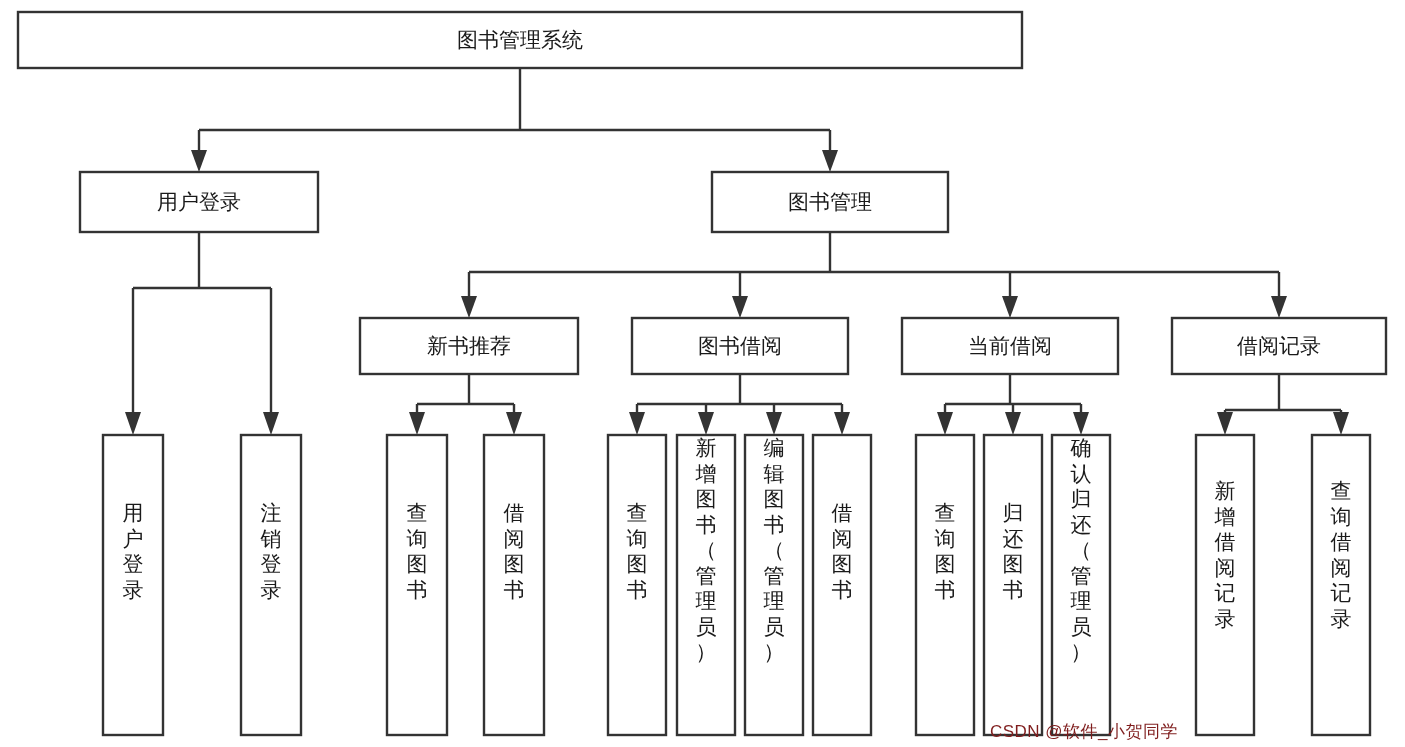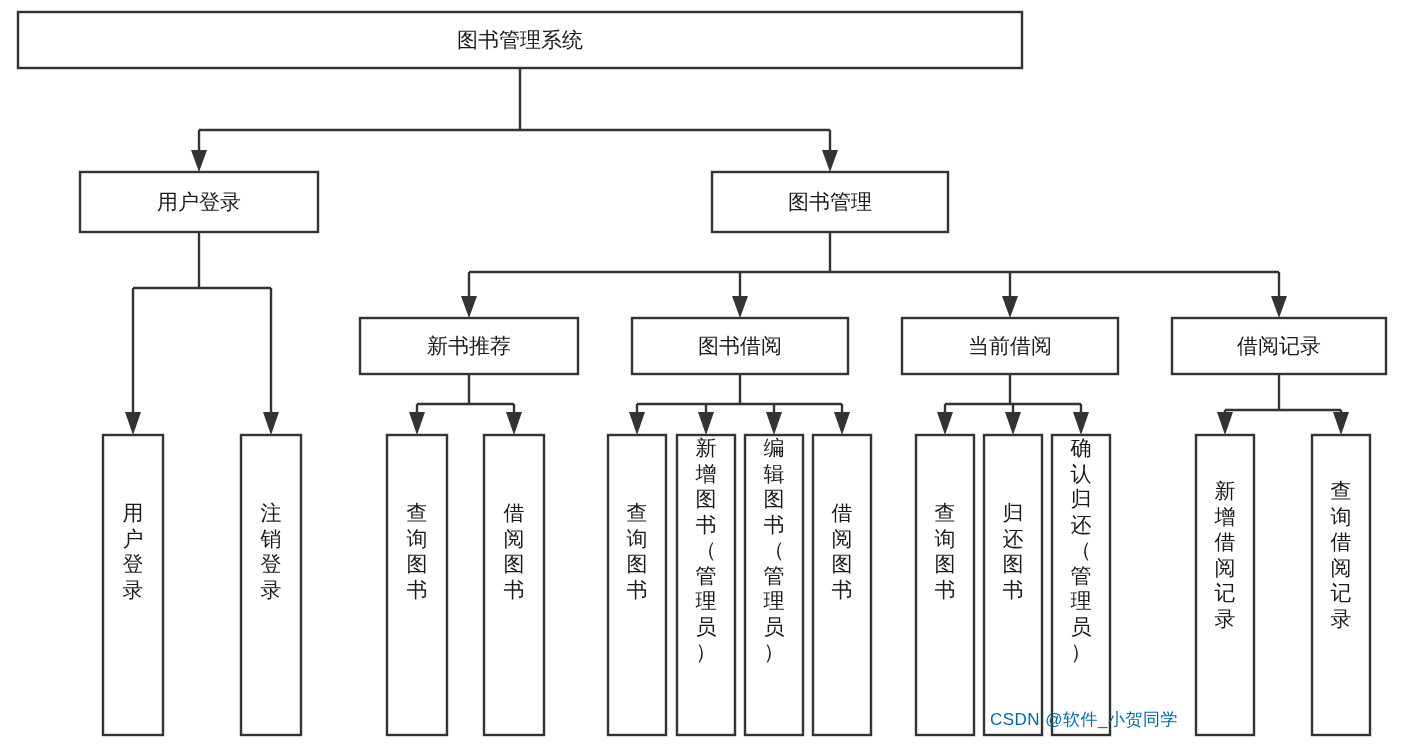--- a/index.html
+++ b/index.html
@@ -50,24 +50,24 @@
     stroke-width: 2.4;
     fill: none;
   }
   .arrow-head {
     fill: #333333;
     stroke: none;
   }
   .watermark {
     position: absolute;
     right: 8px;
-    bottom: 16px;
+    bottom: 4px;
     font-family: "Liberation Sans", sans-serif;
     font-size: 17px;
-    color: #0369a1;
+    color: #7f1d1d;
     letter-spacing: 0.5px;
     white-space: nowrap;
     user-select: none;
   }
 </style>
 </head>
 <body>
 
 <div id="diagram-root">
 

